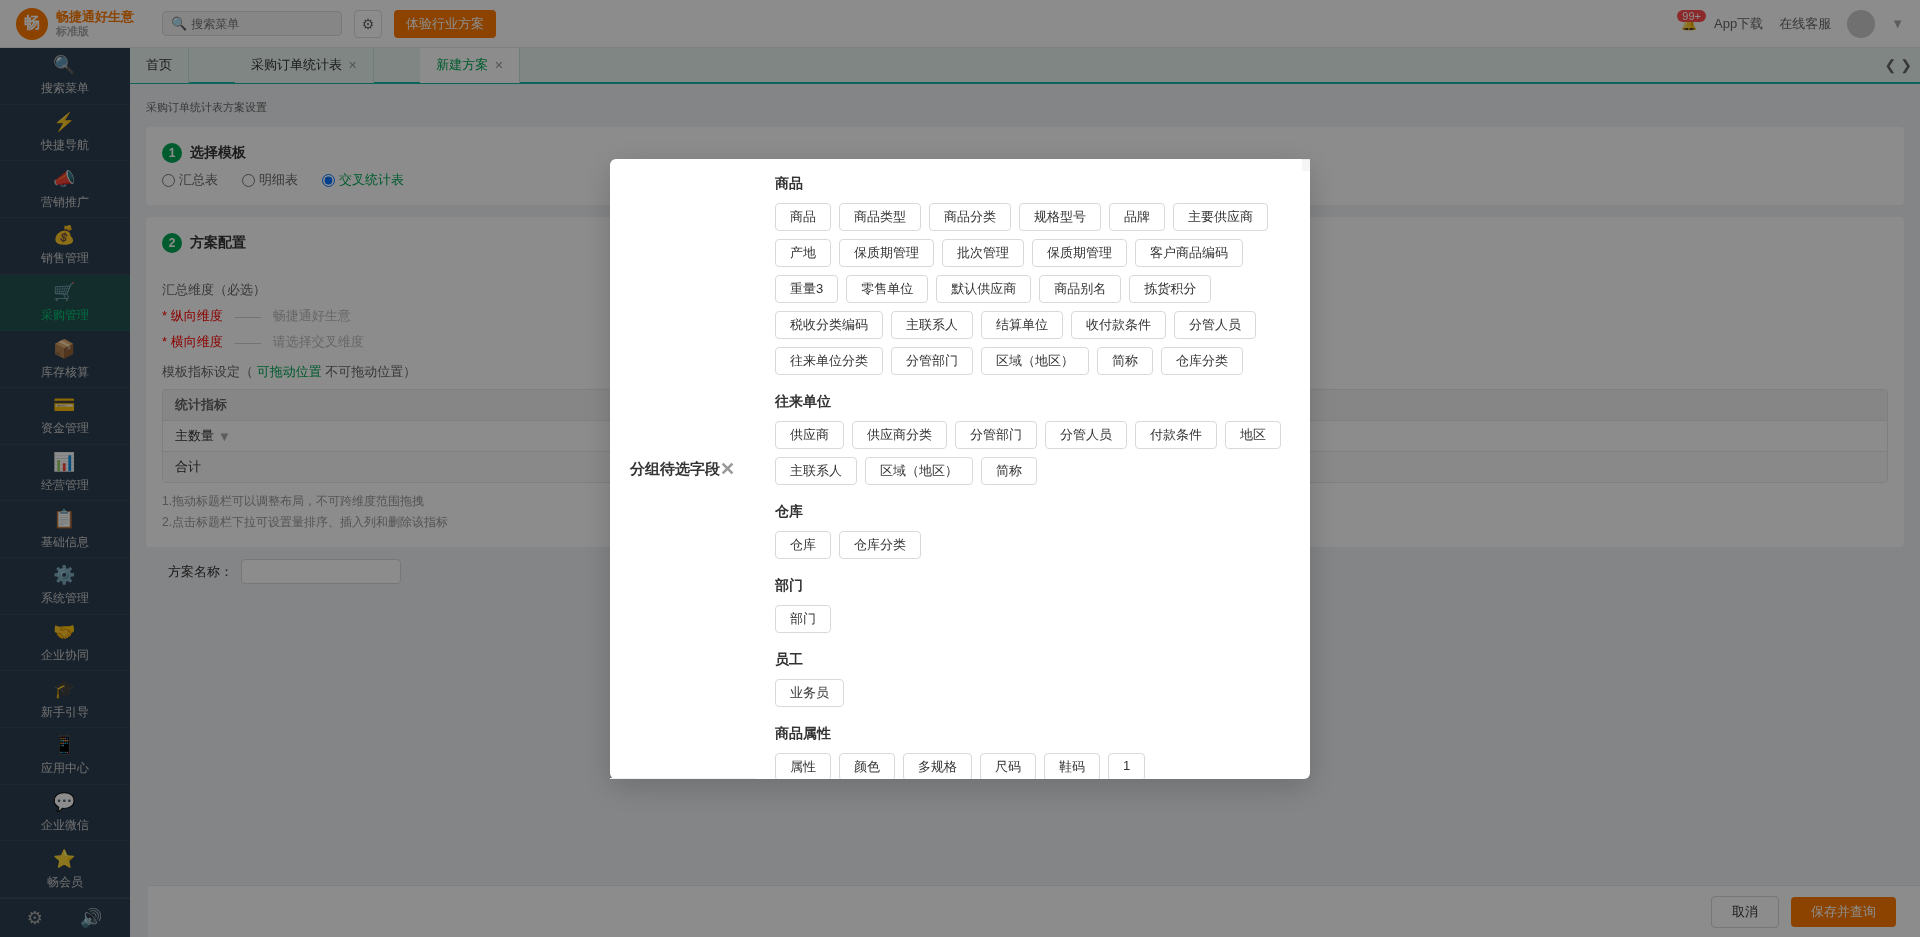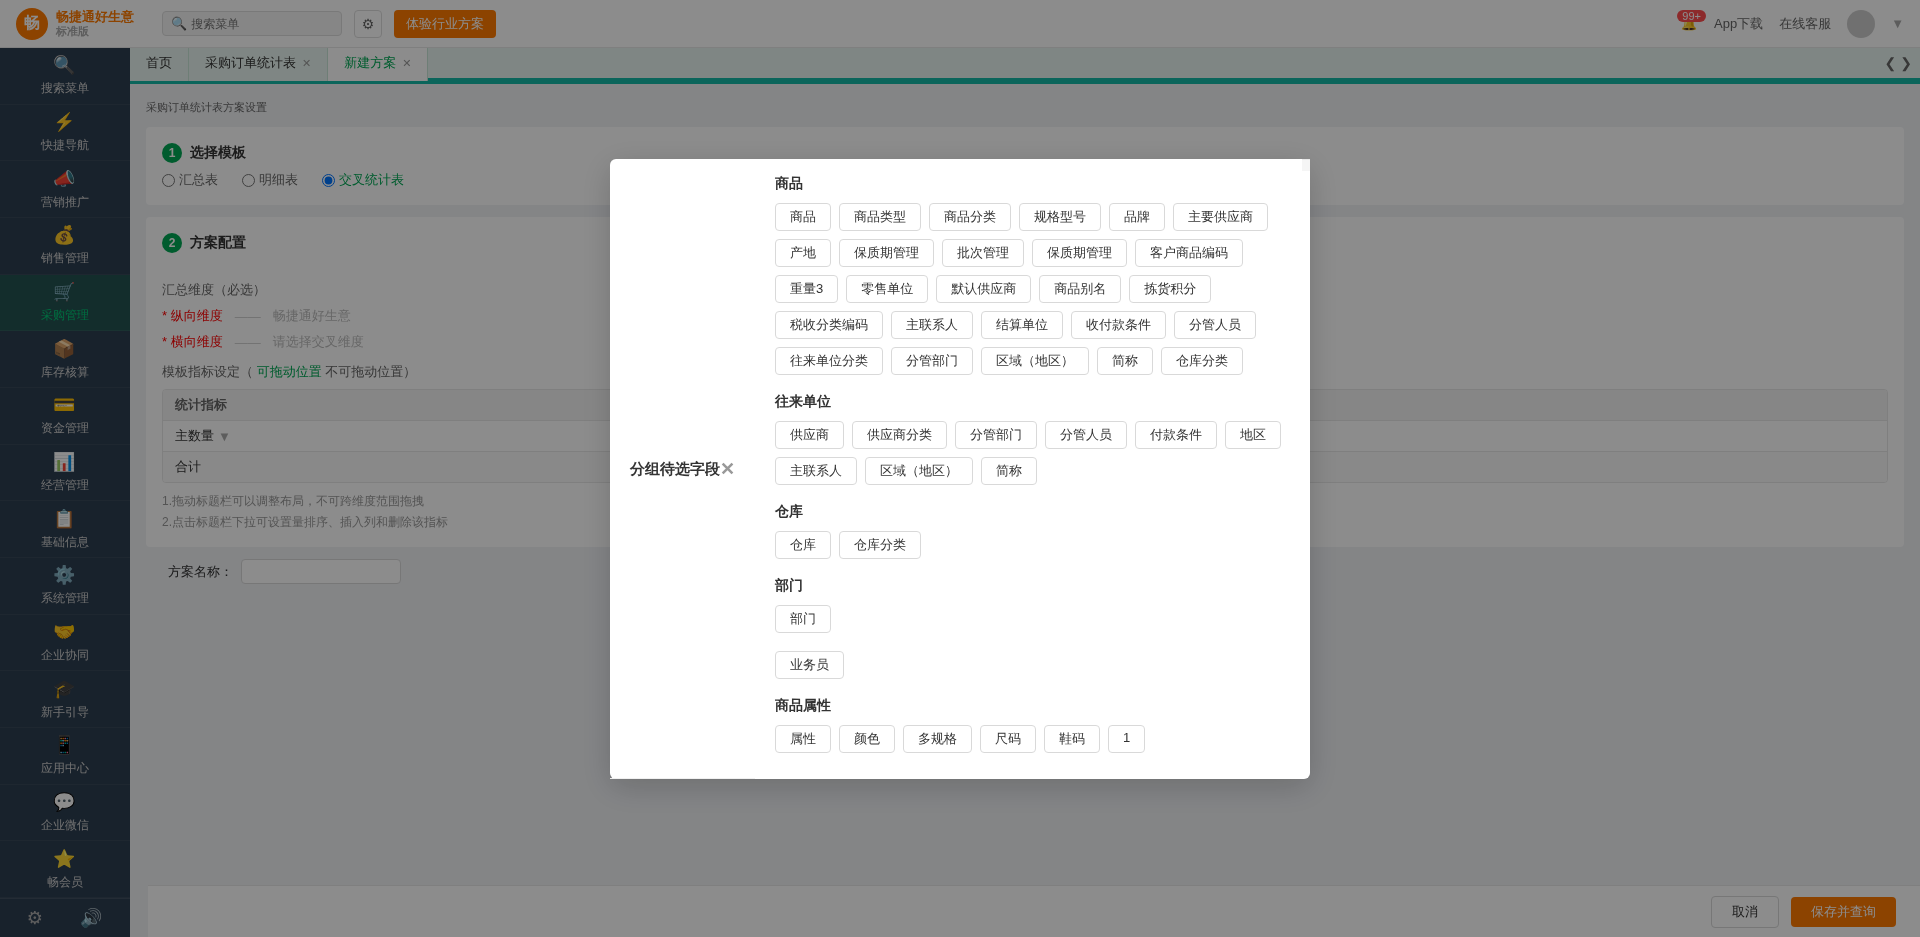--- a/index.html
+++ b/index.html
@@ -41,21 +41,22 @@
     .gear-btn { width: 28px; height: 28px; border: 1px solid #ddd; border-radius: 4px; background: #fff; cursor: pointer; display: flex; align-items: center; justify-content: center; font-size: 14px; color: #666; }
     .trial-btn { background: #ff7a00; color: #fff; border: none; border-radius: 4px; padding: 5px 12px; font-size: 13px; cursor: pointer; }
     .header-right { display: flex; align-items: center; gap: 16px; color: #666; font-size: 13px; }
     .notification-badge { position: relative; }
     .badge { background: #ff4d4f; color: #fff; border-radius: 10px; padding: 0 5px; font-size: 11px; position: absolute; top: -6px; right: -8px; }
 
     
     .tab-bar {
       position: fixed; top: 48px; left: 130px; right: 0; height: 36px;
       background: #e8f5f0; display: flex; align-items: center; padding: 0 0; z-index: 99;
-      border-bottom: 6px solid #14b8a6;
+      border-bottom: 2px solid #14b8a6;
+      gap: 46px;
     }
     .tab-item {
       height: 36px; display: flex; align-items: center; padding: 0 16px; font-size: 13px;
       cursor: pointer; border-right: 1px solid #c8e6d8; color: #333; background: #e8f5f0;
       white-space: nowrap;
     }
     .tab-item.active { background: #fff; color: #00a854; }
     .tab-close { margin-left: 6px; color: #999; font-size: 11px; cursor: pointer; }
     .tab-bar-actions { margin-left: auto; display: flex; align-items: center; gap: 4px; padding-right: 8px; color: #666; font-size: 14px; cursor: pointer; }
 
@@ -383,20 +384,21 @@
             <div class="field-tag">仓库分类</div>
           </div>
         </div>
         <div class="field-section">
           <div class="field-section-title">部门</div>
           <div class="field-grid">
             <div class="field-tag">部门</div>
           </div>
         </div>
         <div class="field-section">
+          <div class="field-section-title">员工</div>
           <div class="field-grid">
             <div class="field-tag">业务员</div>
           </div>
         </div>
         <div class="field-section">
           <div class="field-section-title">商品属性</div>
           <div class="field-grid">
             <div class="field-tag">属性</div>
             <div class="field-tag">颜色</div>
             <div class="field-tag">多规格</div>

